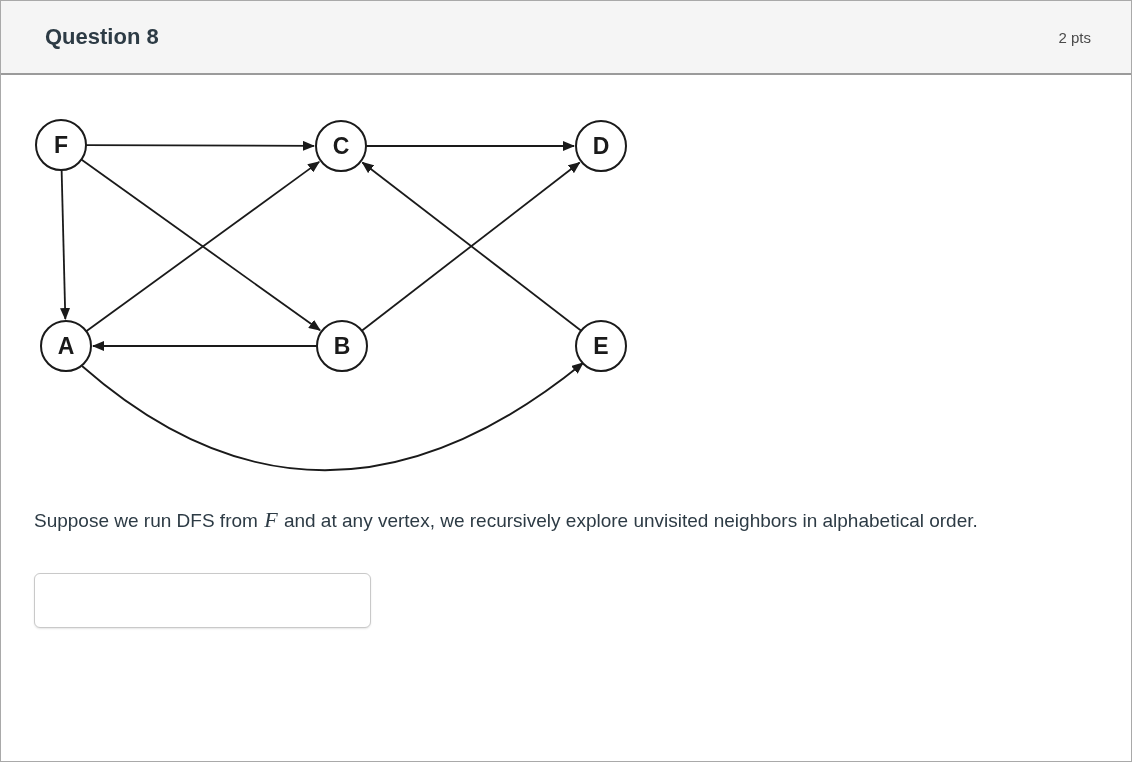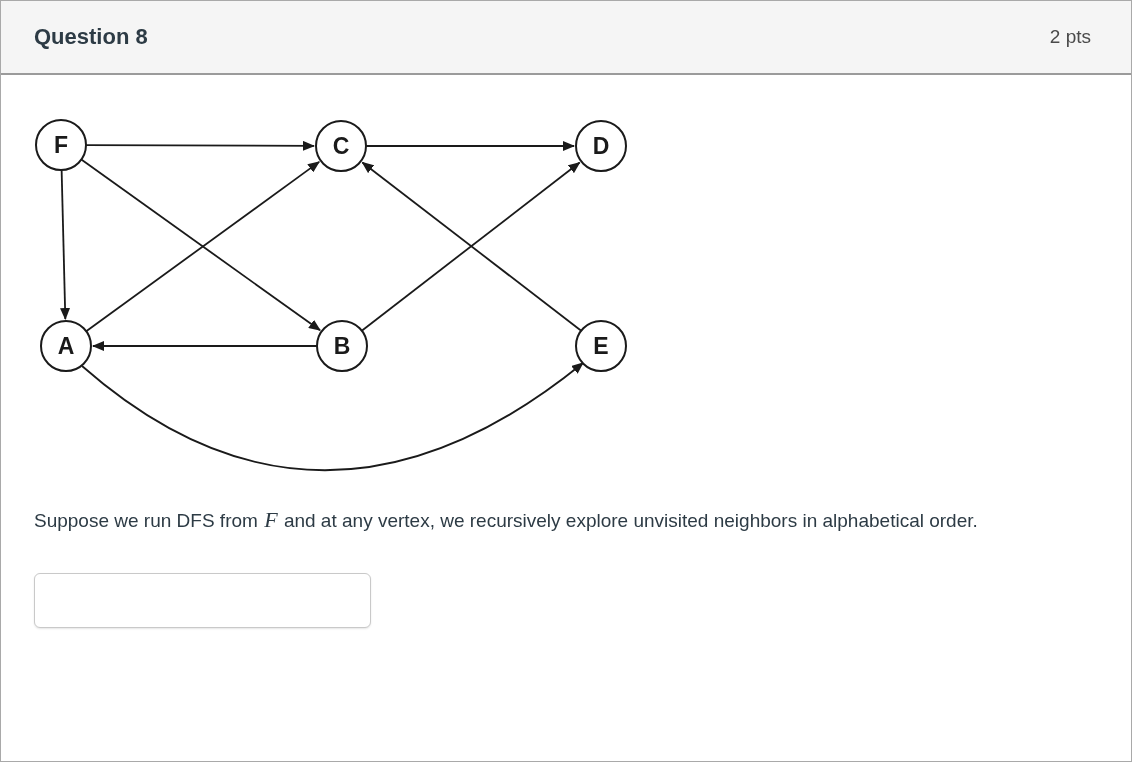--- a/index.html
+++ b/index.html
@@ -15,24 +15,24 @@
   .card{
     width:1132px;height:762px;box-sizing:border-box;
     border:1px solid var(--card-border);
     background:#fff;overflow:hidden;
   }
   .q-header{
     height:74px;box-sizing:border-box;
     background:var(--header-bg);
     border-bottom:2px solid var(--divider);
     display:flex;align-items:center;justify-content:space-between;
-    padding:0 40px 0 33px;
+    padding:0 40px 0 44px;
   }
   .q-title{font-size:22px;font-weight:bold;color:var(--text);}
-  .q-points{font-size:19px;color:#4a4a4a;}
+  .q-points{font-size:15px;color:#4a4a4a;}
   .q-body{padding:0;}
   .graph-svg{display:block;margin:19px 0 0 0;}
   .edge{fill:none;stroke:var(--ink);stroke-width:1.8px;}
   .node-circle{fill:#fff;stroke:var(--ink);stroke-width:2px;}
   .node-label{font-family:"Liberation Sans","DejaVu Sans",sans-serif;font-size:23px;font-weight:bold;fill:var(--ink);text-anchor:middle;}
   .q-text{
     margin:19px 33px 0 33px;max-width:1010px;
     font-size:19px;line-height:33px;color:var(--text);
   }
   .q-text.second{margin-top:28px;}

